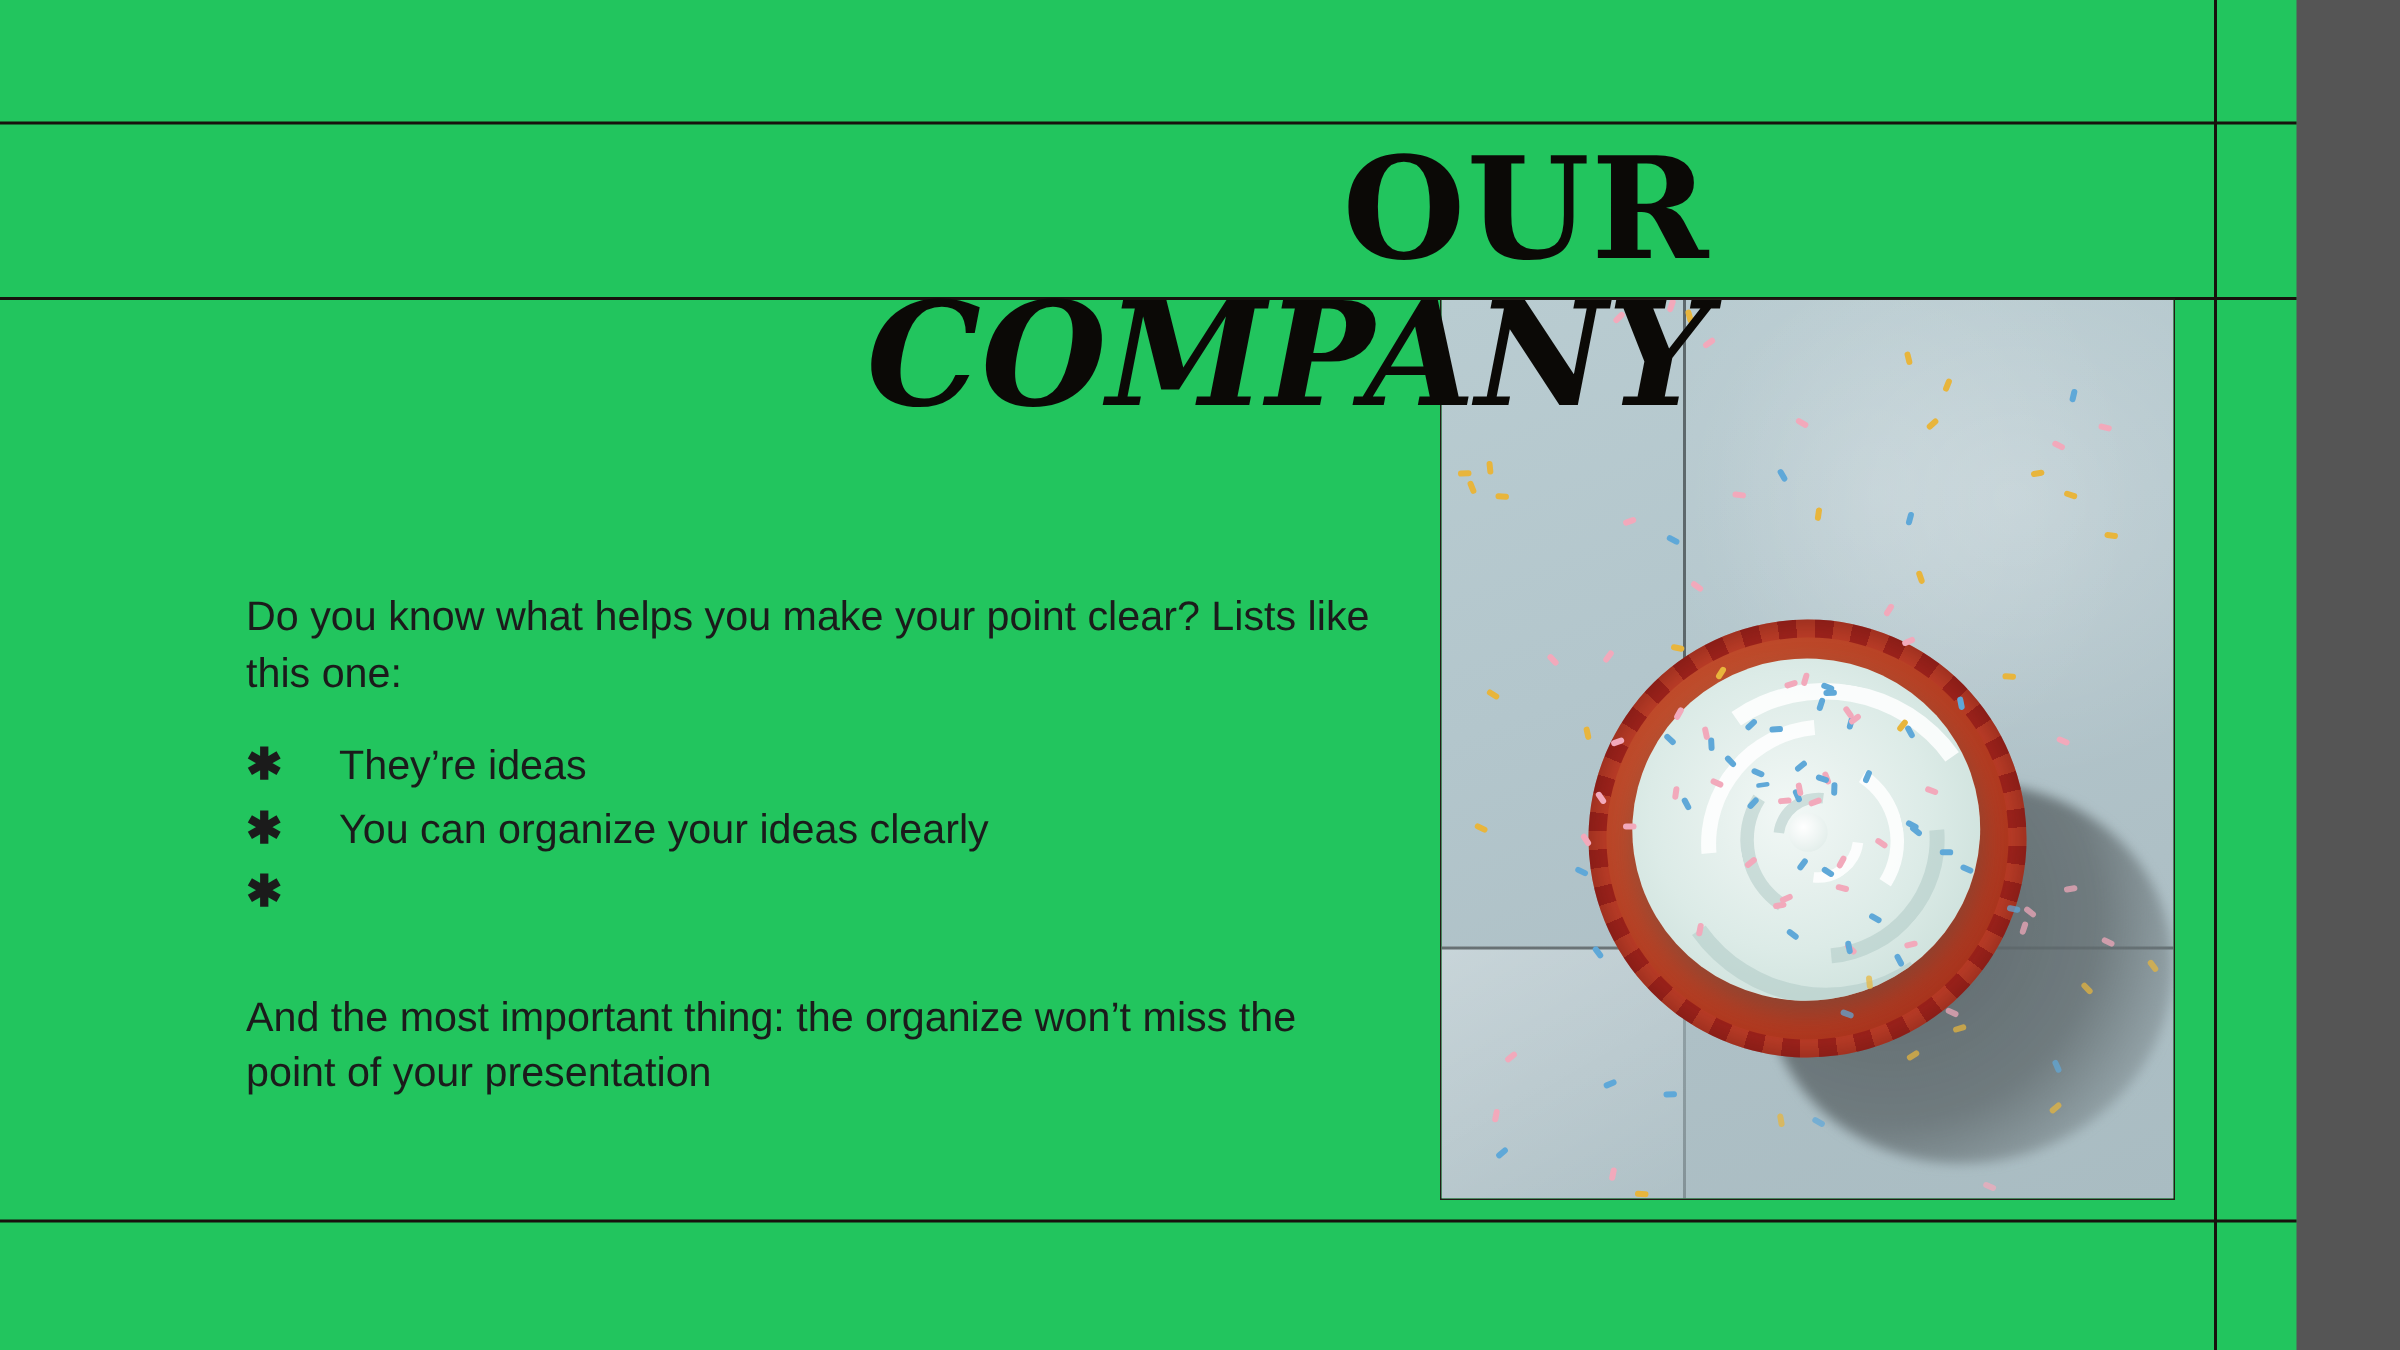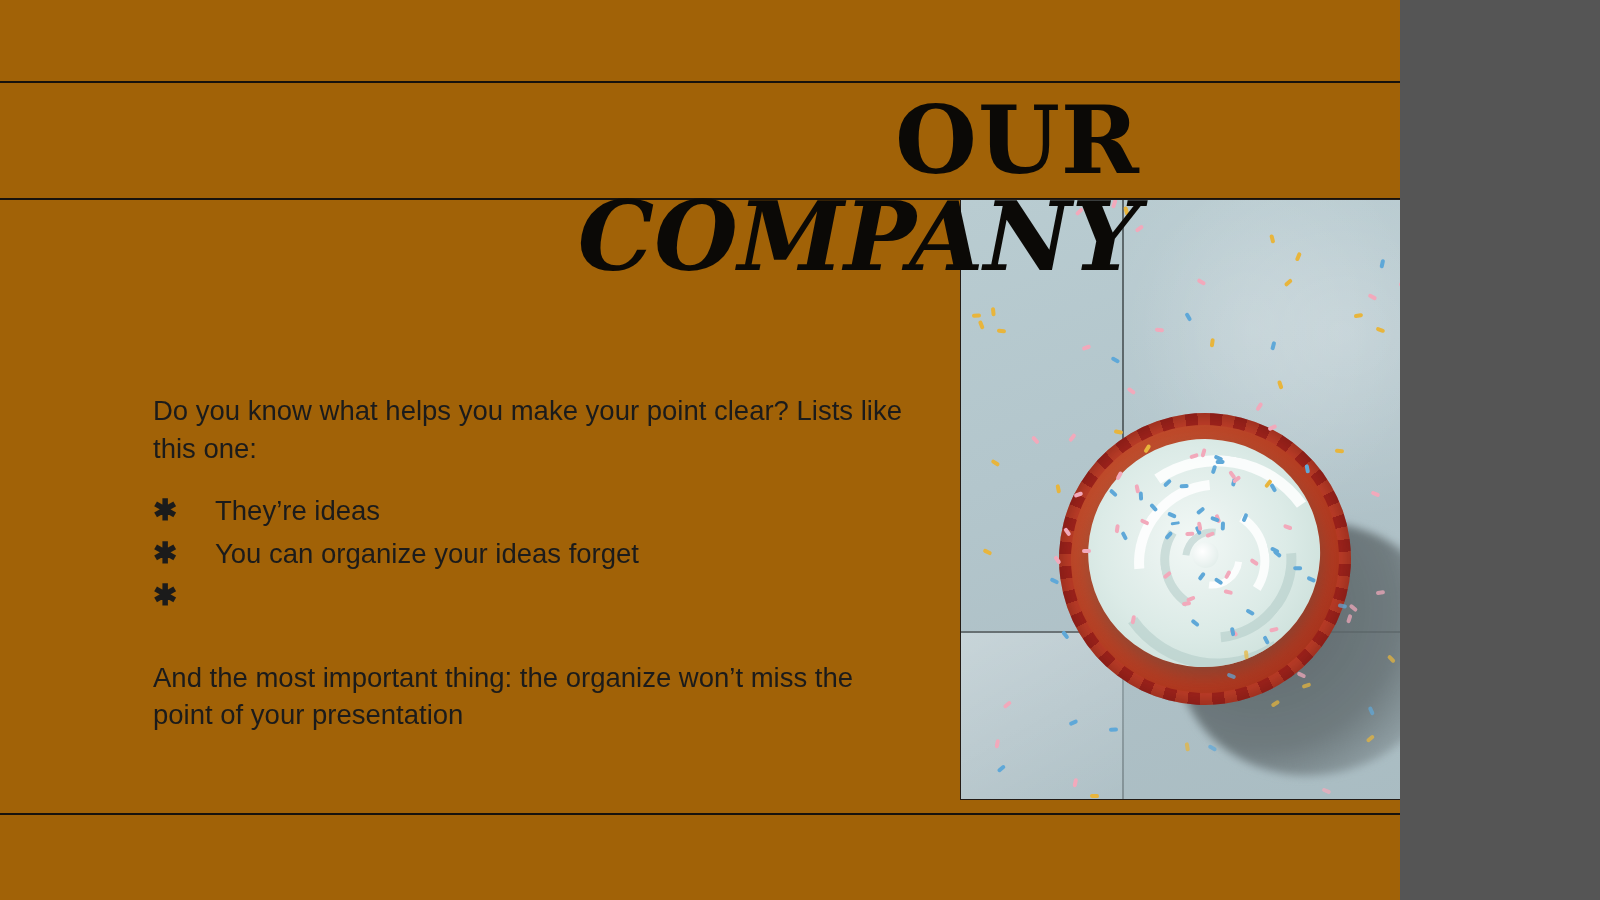--- a/index.html
+++ b/index.html
@@ -3,24 +3,24 @@
 <meta charset="utf-8">
 <title>Our Company Slide</title>
 <style>
   html, body {
     margin: 0;
     padding: 0;
     background: #555;
   }
   #slide {
     position: relative;
-    width: 1400px;
+    width: 1531px;
     height: 900px;
     overflow: hidden;
-    background: #a16207;
+    background: #22c55e;
     font-family: "Liberation Sans", sans-serif;
   }
 
   
   .rule {
     position: absolute;
     background: #17120d;
     pointer-events: none;
   }
   .rule-h { left: 0; width: 1600px; height: 2px; }
@@ -53,21 +53,21 @@
     font-size: 96px;
     font-weight: 700;
     font-style: italic;
     letter-spacing: 0px;
     margin-top: 2px;
   }
 
   
   #body-copy {
     position: absolute;
-    left: 153px;
+    left: 164px;
     top: 392px;
     width: 760px;
     color: #1b1b1b;
     font-size: 27.5px;
     line-height: 1.37;
     font-weight: 400;
     z-index: 4;
   }
   #intro-paragraph { margin: 0; }
   #bullet-list {
@@ -364,21 +364,21 @@
 
   <div id="body-copy">
     <p id="intro-paragraph">Do you know what helps you make your point clear? Lists like this one:</p>
     <ul id="bullet-list">
         <li>
           <span class="bullet-marker">✱</span>
           <span class="bullet-text">They’re ideas</span>
         </li>
         <li>
           <span class="bullet-marker">✱</span>
-          <span class="bullet-text">You can organize your ideas forget</span>
+          <span class="bullet-text">You can organize your ideas clearly</span>
         </li>
         <li>
           <span class="bullet-marker">✱</span>
         </li>
       </ul>
     <p id="closing-paragraph">And the most important thing: the organize won’t miss the point of your presentation</p>
   </div>
 
 </div>
 

